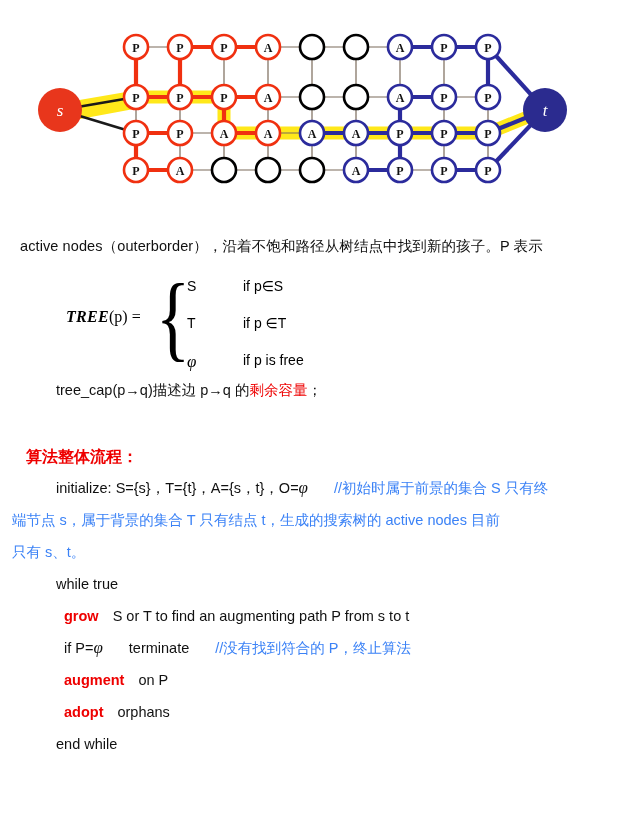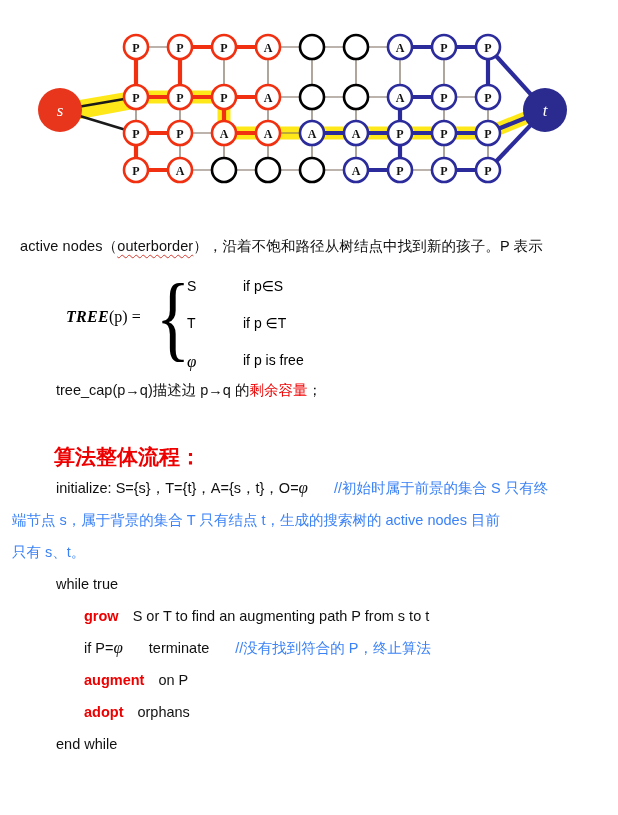--- a/index.html
+++ b/index.html
@@ -28,21 +28,20 @@
   
   .para {
     font-size: 14.5px;
     line-height: 36px;
     color: #111111;
     padding: 0 22px 0 20px;
     letter-spacing: 0.1px;
   }
   .para .indent { display: inline-block; width: 36px; }
   .squiggle {
-    text-decoration: underline;
     text-decoration-style: wavy;
     text-decoration-color: #d23b2e;
     text-decoration-thickness: 1px;
     text-underline-offset: 3px;
   }
 
   
   #formula {
     position: relative;
     height: 104px;
@@ -77,35 +76,34 @@
 
   
   .line {
     font-size: 14.5px;
     line-height: 32px;
     padding-left: 12px;
     color: #111111;
     white-space: nowrap;
   }
   .ind1 { padding-left: 56px; }
-  .ind3 { padding-left: 84px; }
+  .ind3 { padding-left: 64px; }
   .red { color: #ee0000; text-align: center; }
   .red-b { color: #ee0000; font-weight: bold; }
   .green { color: #3b82f6; }
   .gap { display: inline-block; width: 26px; }
   .gap-s { display: inline-block; width: 14px; }
 
   #algo-title {
-    font-size: 21px;
+    font-size: 16px;
     font-weight: bold;
     color: #ee0000;
-    padding-left: 18px;
+    padding-left: 26px;
     line-height: 30px;
     margin-top: 26px;
-    margin-left: 36px;
   }
   #section-spacer { height: 10px; }
 </style>
 </head>
 <body>
 
 <div id="figure-wrap">
   <svg id="graph-svg" width="618" height="192" viewBox="0 0 618 192">
       <g>
         <polyline points="60,110 136,97 224,97" fill="none" stroke="#ffe81a" stroke-width="13" stroke-linecap="round" stroke-linejoin="round"></polyline>

